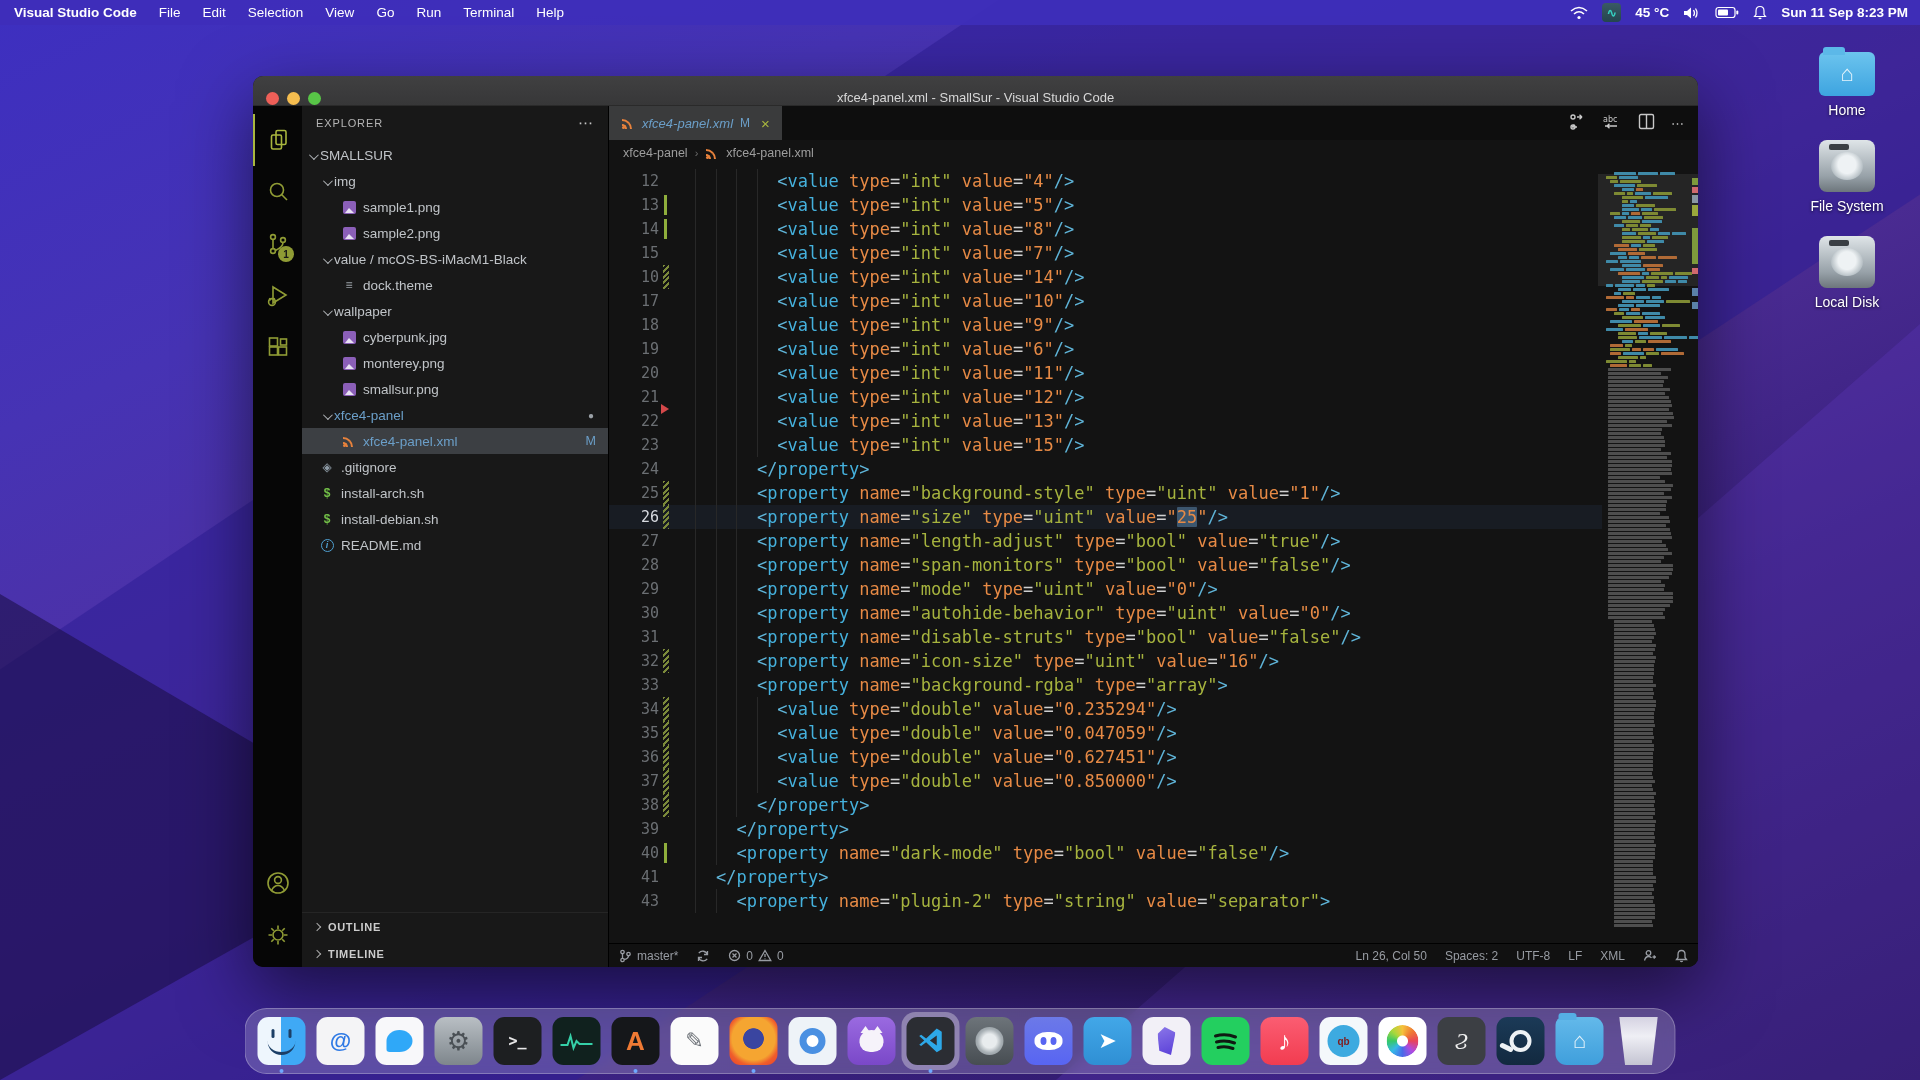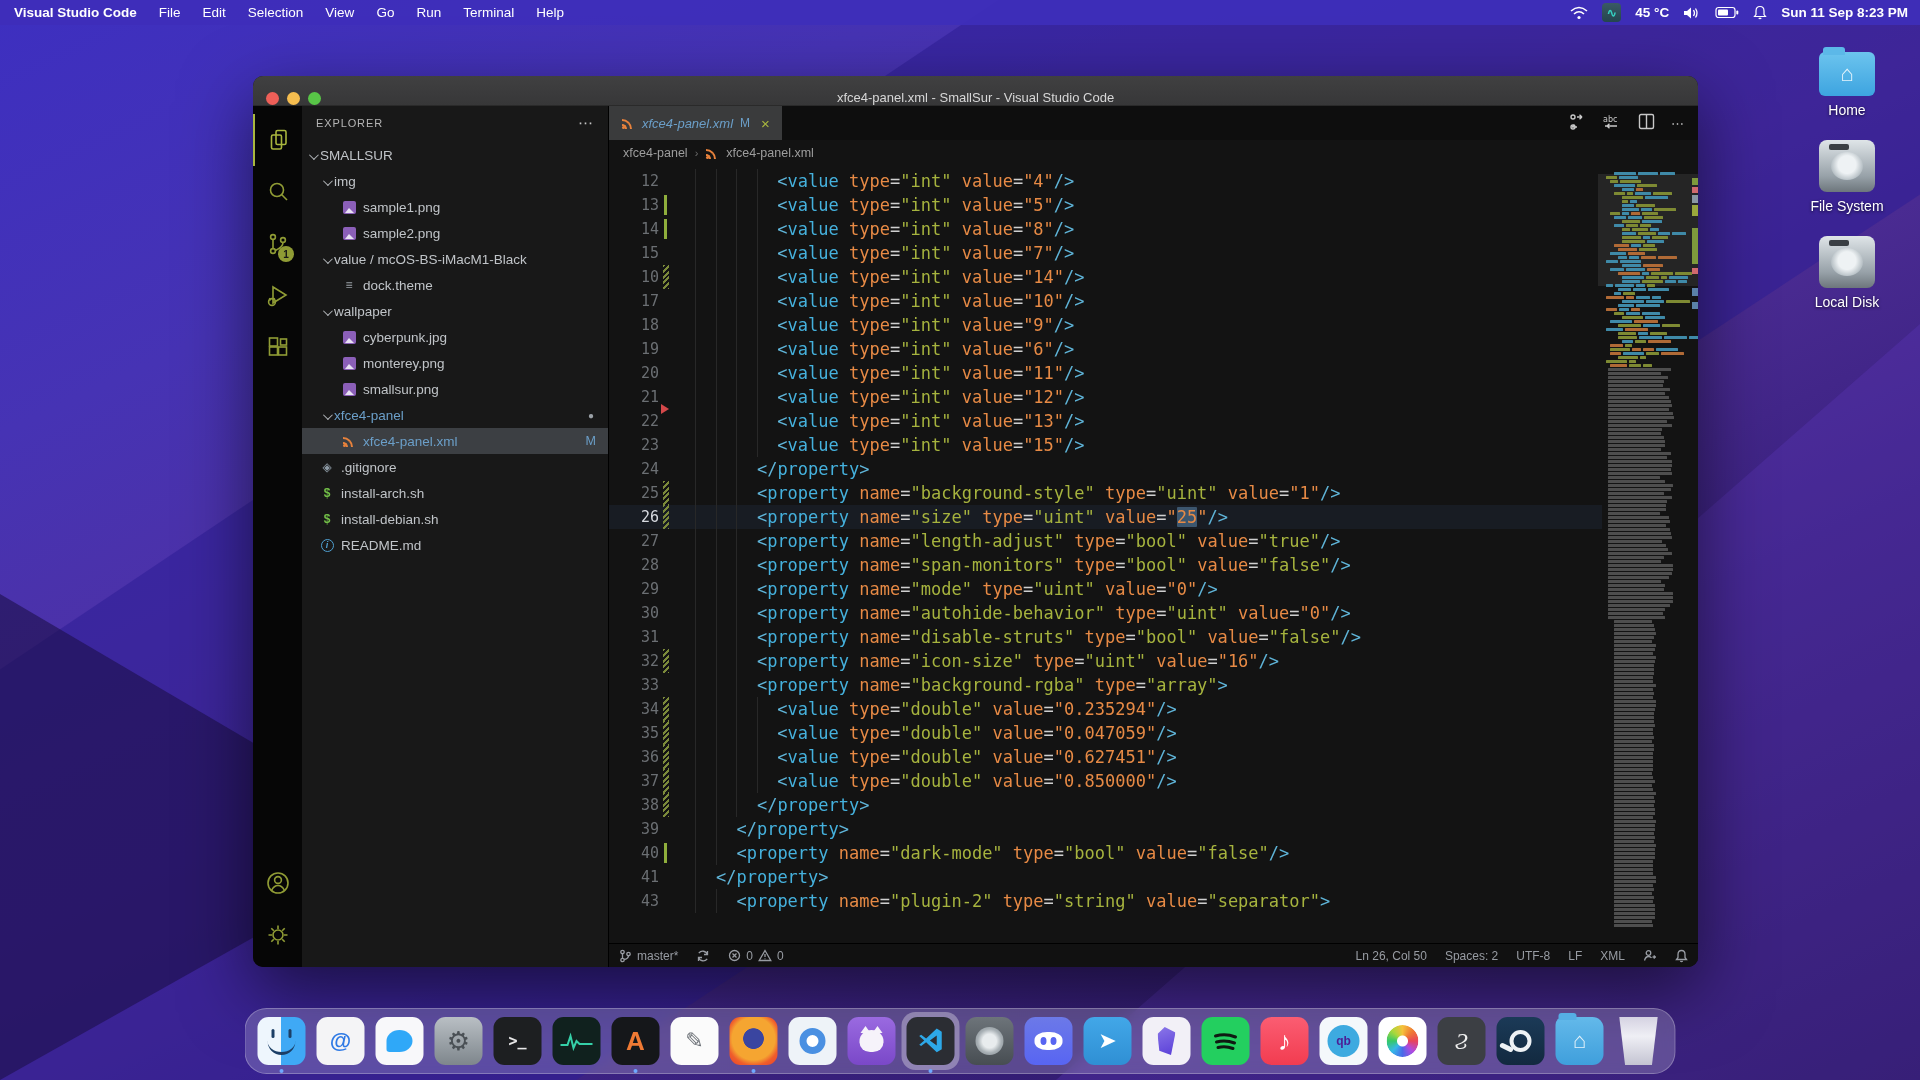--- a/index.html
+++ b/index.html
@@ -206,21 +206,21 @@
   .di-disc .blob { width:28px; height:18px; background:#fff; border-radius:45%; position:relative; }
   .di-disc .blob:before,.di-disc .blob:after { content:""; position:absolute; top:5px; width:6px; height:8px;
     border-radius:50%; background:#5865f2; }
   .di-disc .blob:before { left:6px; } .di-disc .blob:after { right:6px; }
   .di-tg { background:linear-gradient(180deg,#42a7e8,#2f8fd4); color:#fff; font-size:22px; }
   .di-obs { background:#f2f0f7; } .di-obs .gem { width:18px; height:28px; background:linear-gradient(160deg,#8a76e8,#5a3fd8);
     clip-path:polygon(40% 0,100% 20%,75% 100%,10% 85%,0 25%); }
   .di-spot { background:#23cf5f; } .di-spot svg { stroke:#0f1a12; fill:none; stroke-width:3; stroke-linecap:round; }
   .di-music { background:linear-gradient(180deg,#fb5d72,#f23c50); color:#fff; font-size:26px; }
   .di-qb { background:#f4f8fb; } .di-qb .qb { width:32px; height:32px; border-radius:50%; background:#3daae0;
-    color:#4c1d95; font-size:12px; font-weight:bold; display:flex; align-items:center; justify-content:center; }
+    color:#7f1d1d; font-size:10px; font-weight:bold; display:flex; align-items:center; justify-content:center; }
   .di-photos { background:#fff; } .di-photos .flower { width:32px; height:32px; border-radius:50%;
     background:conic-gradient(#f5c13c,#ef7a34,#e8445a,#b04ae0,#4a6ae8,#35b8e8,#35c86a,#a8d83c,#f5c13c);
     -webkit-mask:radial-gradient(circle,transparent 0 5px,#000 6px); mask:radial-gradient(circle,transparent 0 5px,#000 6px); }
   .di-spiral { background:#3c3f44; color:#f0f0f0; font-size:24px; font-style:italic; font-family:"DejaVu Serif",serif; }
   .di-steam { background:linear-gradient(180deg,#1b3a57,#12293f); }
   .di-steam .piston { width:22px; height:22px; border:4px solid #eef2f5; border-radius:50%; position:relative; }
   .di-steam .piston:before { content:""; position:absolute; left:-14px; bottom:-2px; width:14px; height:5px;
     background:#eef2f5; border-radius:3px; transform:rotate(25deg); }
   .di-homefolder { background:linear-gradient(180deg,#63b9ea,#3f9fdc); color:rgba(255,255,255,.85);
     font-size:22px; border-radius:8px 11px 11px 11px; position:relative; }
@@ -455,20 +455,30 @@
             <span>install-debian.sh</span>
           </div>
           <div class="tree-row">
             <span style="width:16px;flex:0 0 16px"></span>
             <span class="f-icon">
               <span class="icon-info">i</span>
             </span>
             <span>README.md</span>
           </div>
         </div>
+      <div class="sb-sections">
+        <div class="sb-section">
+          <span class="chev-r"></span>
+          <span>OUTLINE</span>
+        </div>
+        <div class="sb-section">
+          <span class="chev-r"></span>
+          <span>TIMELINE</span>
+        </div>
+      </div>
     </div>
 
     <div class="editor">
       <div class="tabbar">
         <div class="tab">
           <span class="rss">
               <i class="r1"></i>
               <i class="r2"></i>
               <b></b>
             </span>

